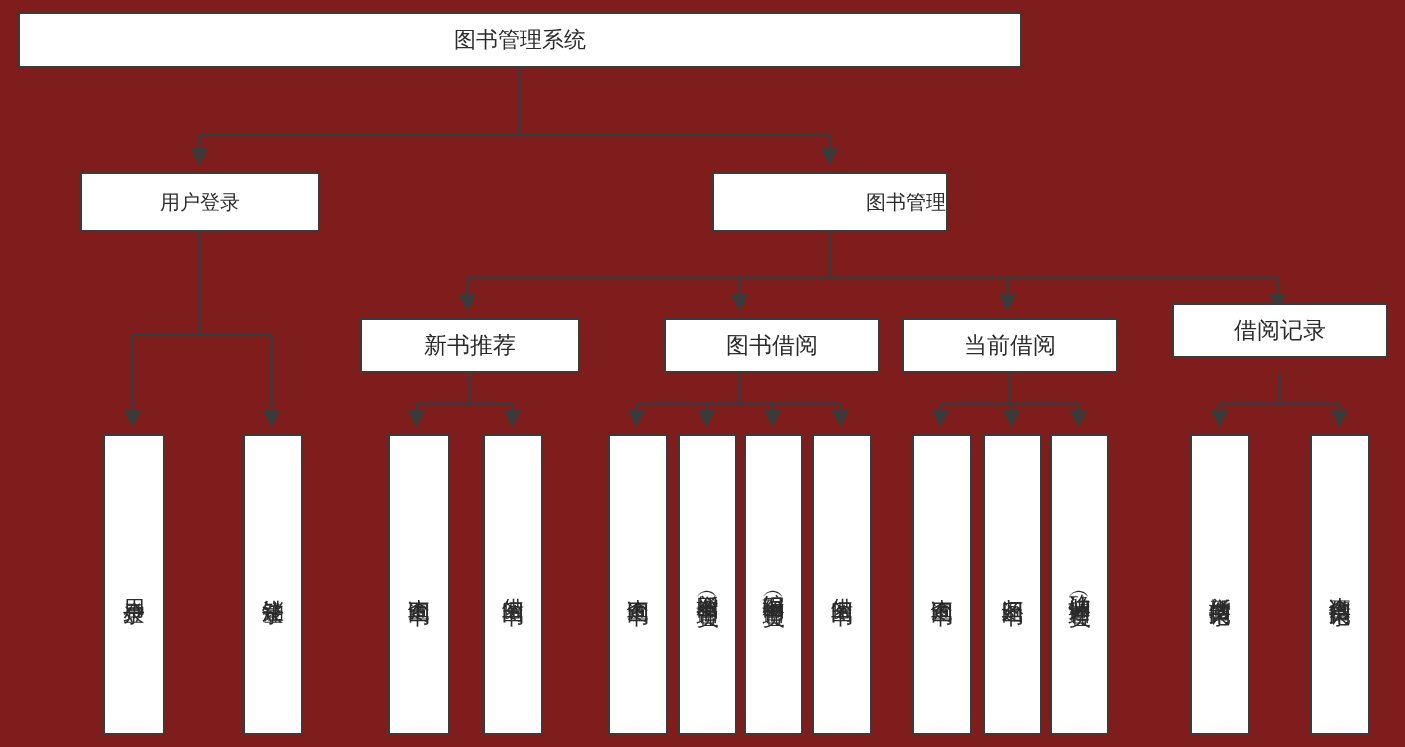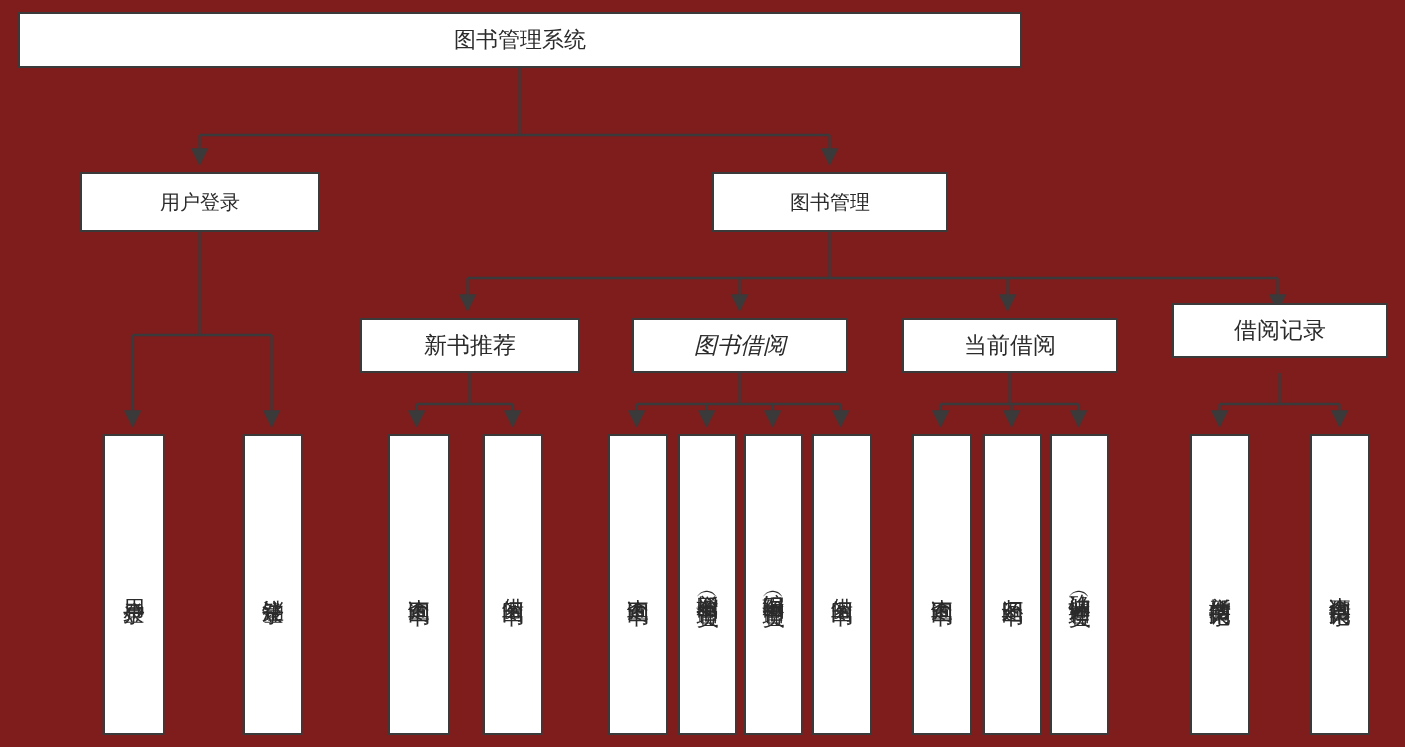--- a/index.html
+++ b/index.html
@@ -131,28 +131,28 @@
     </g>
   </svg>
 
   <div class="node root" id="node-root" style="left: 18px; top: 12px; width: 1004px; height: 56px;">
     <span class="node-label">图书管理系统</span>
   </div>
 
   <div class="node h2" id="node-l2-0" style="left: 80px; top: 172px; width: 240px; height: 60px;">
     <span class="node-label">用户登录</span>
   </div>
-  <div class="node h2" id="node-l2-1" style="left: 712px; top: 172px; width: 236px; height: 60px;">
+  <div class="node h2" id="node-l2-1" style="left: 712px; top: 172px; width: 236px; height: 60px; justify-content: flex-end;">
     <span class="node-label">图书管理</span>
   </div>
 
   <div class="node h3" id="node-l3-0" style="left: 360px; top: 318px; width: 220px; height: 55px;">
     <span class="node-label">新书推荐</span>
   </div>
-  <div class="node h3" id="node-l3-1" style="left: 632px; top: 318px; width: 216px; height: 55px; font-style: italic;">
+  <div class="node h3" id="node-l3-1" style="left: 664px; top: 318px; width: 216px; height: 55px;">
     <span class="node-label">图书借阅</span>
   </div>
   <div class="node h3" id="node-l3-2" style="left: 902px; top: 318px; width: 216px; height: 55px;">
     <span class="node-label">当前借阅</span>
   </div>
   <div class="node h3" id="node-l3-3" style="left: 1172px; top: 303px; width: 216px; height: 55px;">
     <span class="node-label">借阅记录</span>
   </div>
 
   <div class="node leaf" id="node-leaf-0" style="left: 103px; top: 434px; width: 62px; height: 301px;">

